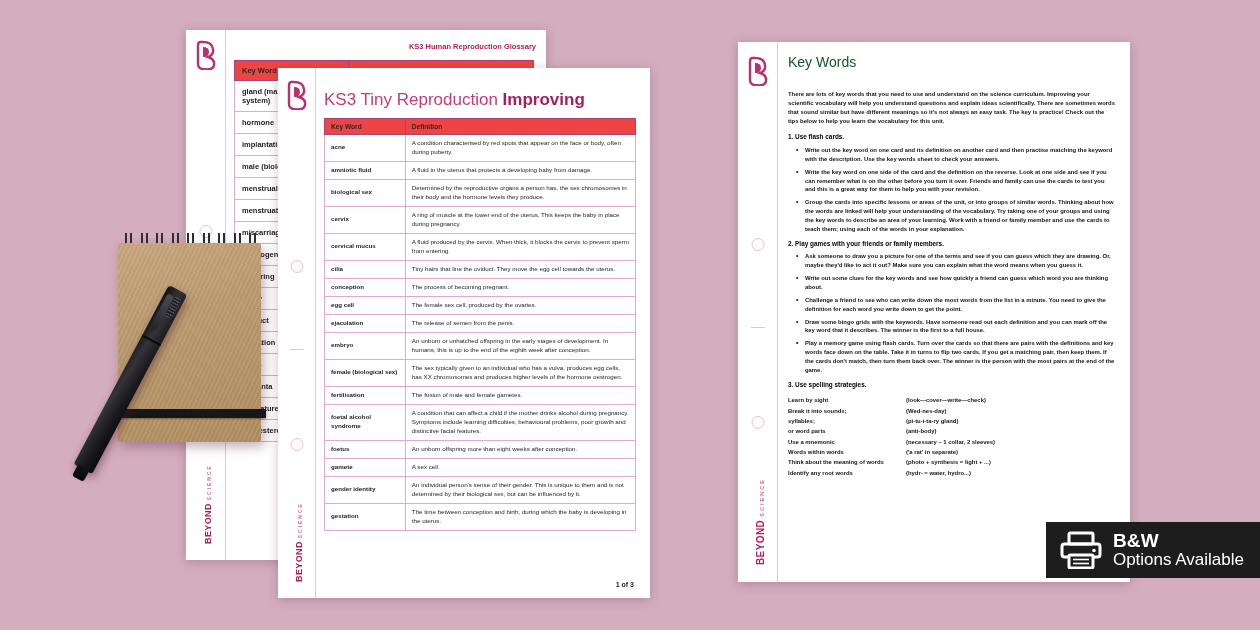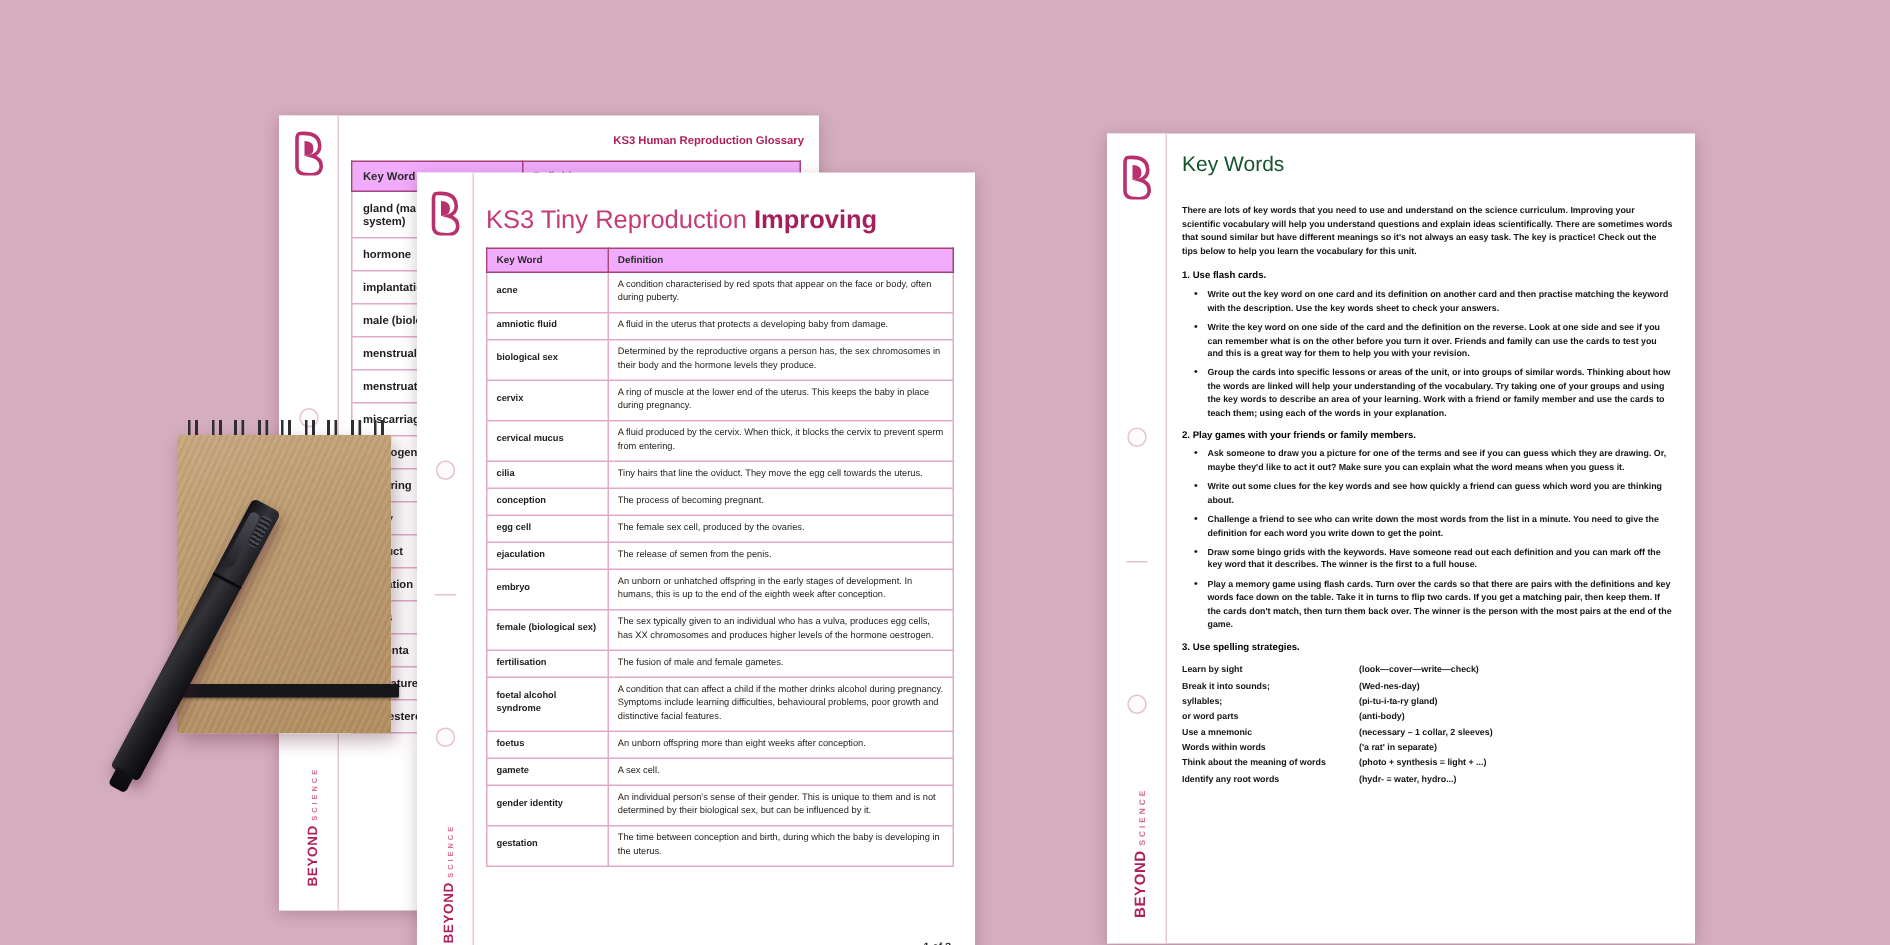--- a/index.html
+++ b/index.html
@@ -2,21 +2,21 @@
 <html><head>
 <meta charset="utf-8">
 <style>
   * { box-sizing: border-box; margin: 0; padding: 0; }
   html, body { width: 1260px; height: 630px; overflow: hidden; }
   body {
     background: #d4adbe;
     font-family: "Liberation Sans", sans-serif;
     position: relative;
   }
-  .stage { position: absolute; inset: 0; margin-top: 47px; }
+  .stage { position: absolute; inset: 0; }
 
   
   .sheet {
     position: absolute;
     background: #ffffff;
     box-shadow: 0 2px 10px rgba(90,40,60,.28);
   }
   .sheet-inner { position: absolute; inset: 0; overflow: hidden; }
 
   
@@ -48,21 +48,21 @@
     color: #b01f5a;
     letter-spacing: .4px;
   }
   .brand-vert .sci {
     font-size: .55em; letter-spacing: 2px; color: #d86a96; font-weight: bold;
   }
 
   
   table.gloss { border-collapse: collapse; width: 100%; table-layout: fixed; }
   table.gloss th {
-    background: #f0abfc;
+    background: #ef4444;
     color: #2a2a2a;
     font-weight: bold;
     text-align: left;
     border: 1px solid #a8437a;
   }
   table.gloss td {
     border: 1px solid #e2aac8;
     vertical-align: middle;
     color: #1d1d1d;
     background: #fff;
@@ -474,14 +474,28 @@
   <div id="notebook">
     <div class="elastic"></div>
   </div>
   <div id="pen">
     <div class="clip"></div>
     <div class="grooves"></div>
     <div class="cap-line"></div>
     <div class="tip"></div>
   </div>
 
+  <div id="bw-badge">
+    <svg class="printer" viewBox="0 0 42 38">
+      <rect x="9" y="2" width="24" height="11" rx="1.5" fill="none" stroke="#fff" stroke-width="3"></rect>
+      <rect x="2" y="13" width="38" height="13" rx="2.5" fill="none" stroke="#fff" stroke-width="3"></rect>
+      <circle cx="34" cy="19.5" r="1.8" fill="#fff"></circle>
+      <rect x="9" y="24" width="24" height="13" rx="1.5" fill="#1d1d1d" stroke="#fff" stroke-width="3"></rect>
+      <line x1="13" y1="28.5" x2="29" y2="28.5" stroke="#fff" stroke-width="1.6"></line>
+      <line x1="13" y1="32.5" x2="29" y2="32.5" stroke="#fff" stroke-width="1.6"></line>
+    </svg>
+    <div class="txt">
+      <div class="l1">B&amp;W</div>
+      <div class="l2">Options Available</div>
+    </div>
+  </div>
 
 </div>
 
 </body></html>

